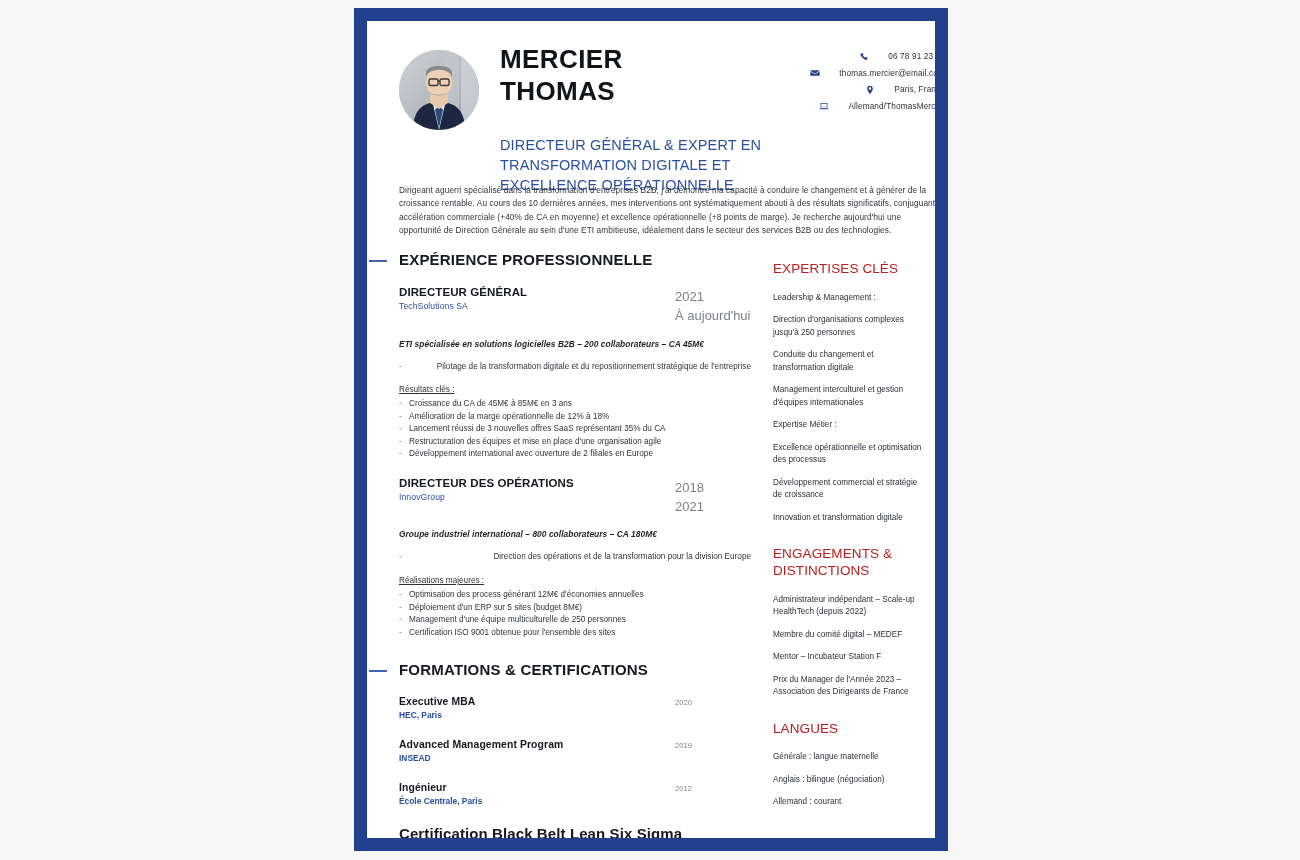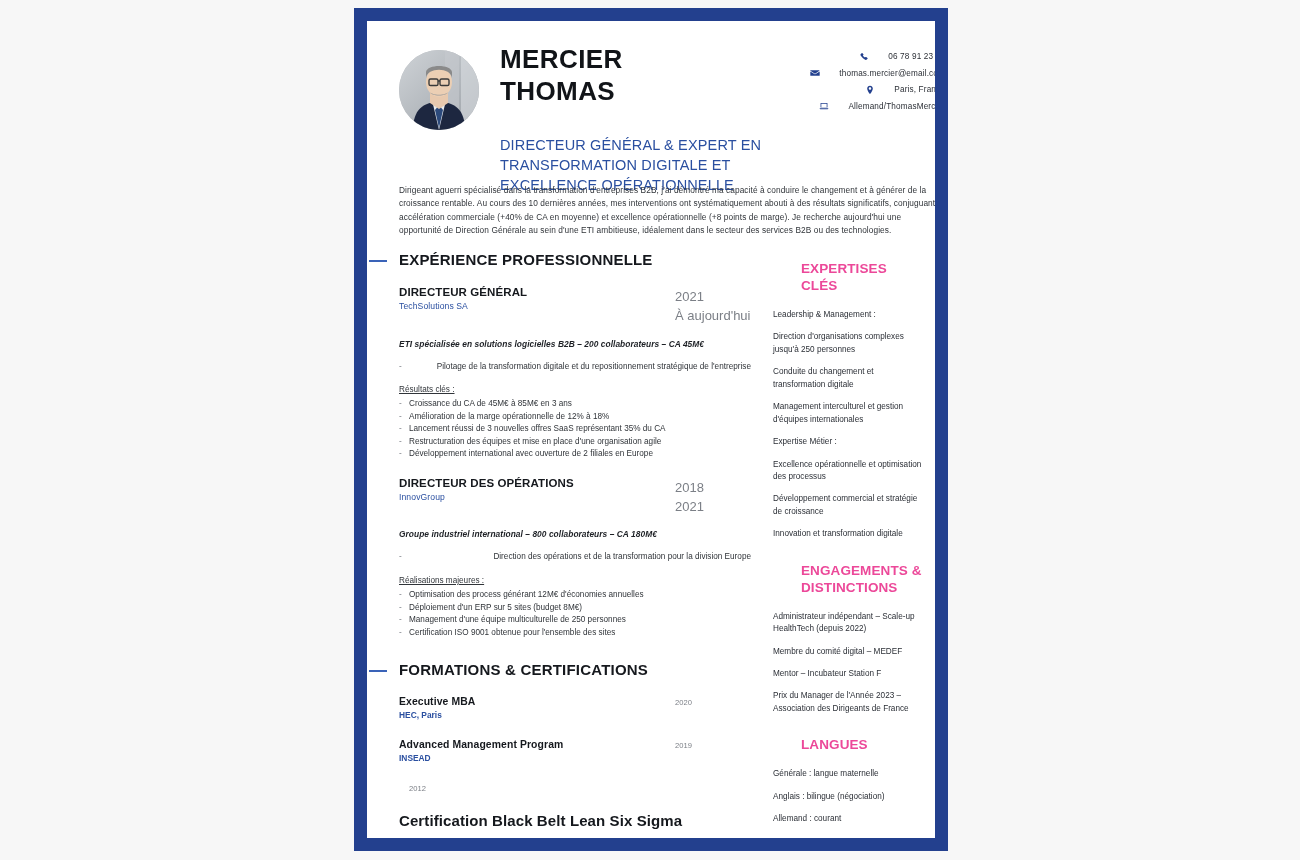--- a/index.html
+++ b/index.html
@@ -142,26 +142,25 @@
     position: absolute;
     left: -30px;
     top: 9px;
     width: 18px;
     height: 1.6px;
     background: #3a63b8;
   }
 
   .sec-head-r {
     font-size: 13.5px;
-    font-weight: bold;
-    color: #ec4899;
+    font-weight: normal;
+    color: #b91c1c;
     letter-spacing: 0.1px;
     line-height: 1.25;
     margin-bottom: 14px;
-    margin-left: 28px;
   }
 
   
   .job { margin-bottom: 16px; }
   .job-top { display: flex; justify-content: space-between; align-items: flex-start; }
   .job-titles { flex: 1 1 auto; }
   .job-title {
     font-size: 11.5px;
     font-weight: bold;
     color: #15181d;
@@ -416,20 +415,24 @@
 
       <div class="edu">
         <div class="edu-main">
           <div class="edu-degree">Advanced Management Program</div>
           <div class="edu-school">INSEAD</div>
         </div>
         <div class="edu-year">2019</div>
       </div>
 
       <div class="edu">
+        <div class="edu-main">
+          <div class="edu-degree">Ingénieur</div>
+          <div class="edu-school">École Centrale, Paris</div>
+        </div>
         <div class="edu-year">2012</div>
       </div>
 
       <div class="edu-solo">Certification Black Belt Lean Six Sigma</div>
     </div>
 
     <div id="col-right">
 
       <div class="r-block">
         <div class="sec-head-r">EXPERTISES CLÉS</div>

